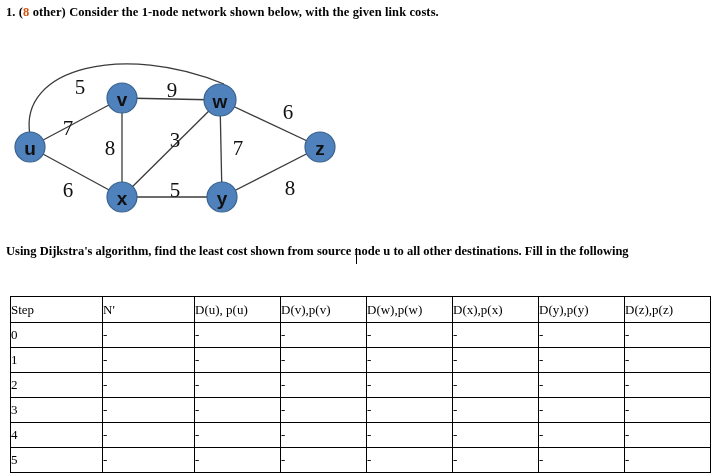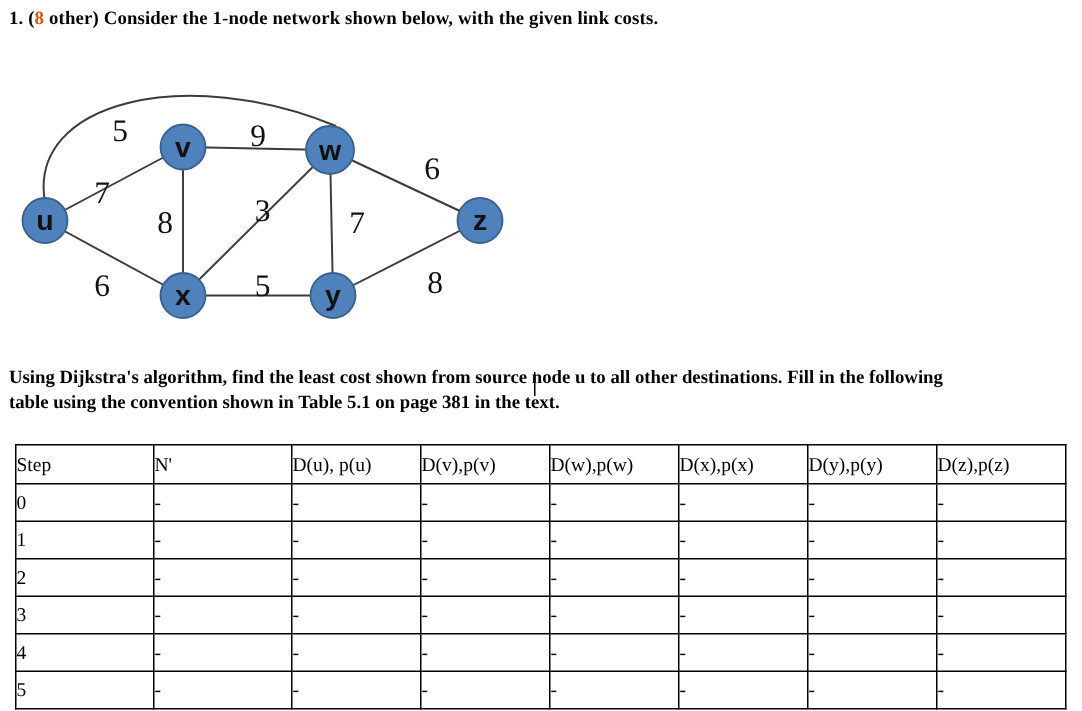--- a/index.html
+++ b/index.html
@@ -160,21 +160,20 @@
       <text x="238" y="98" class="graph-edge-label">7</text>
       <text x="288" y="62" class="graph-edge-label">6</text>
       <text x="175" y="140" class="graph-edge-label">5</text>
       <text x="290" y="138" class="graph-edge-label">8</text>
     </svg>
   <div id="text-caret"></div>
 </div>
 
 <div id="instruction-block">
   <div>Using Dijkstra's algorithm, find the least cost shown from source node u to all other destinations.  Fill in the following</div>
-  <div>table using the convention shown in Table 5.1 on page 381 in the text.</div>
 </div>
 
 <table id="dijkstra-table">
   <colgroup>
     <col class="col-step">
       <col class="col-nprime">
     <col class="col-d">
       <col class="col-d">
       <col class="col-d">
     <col class="col-d">

